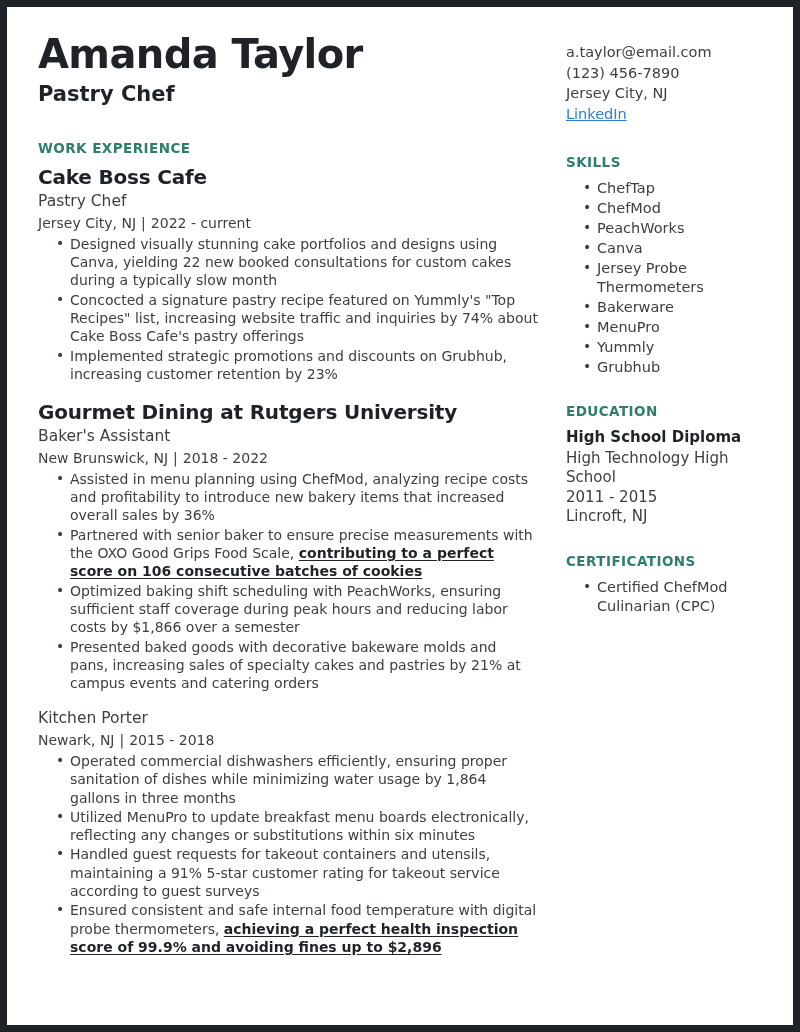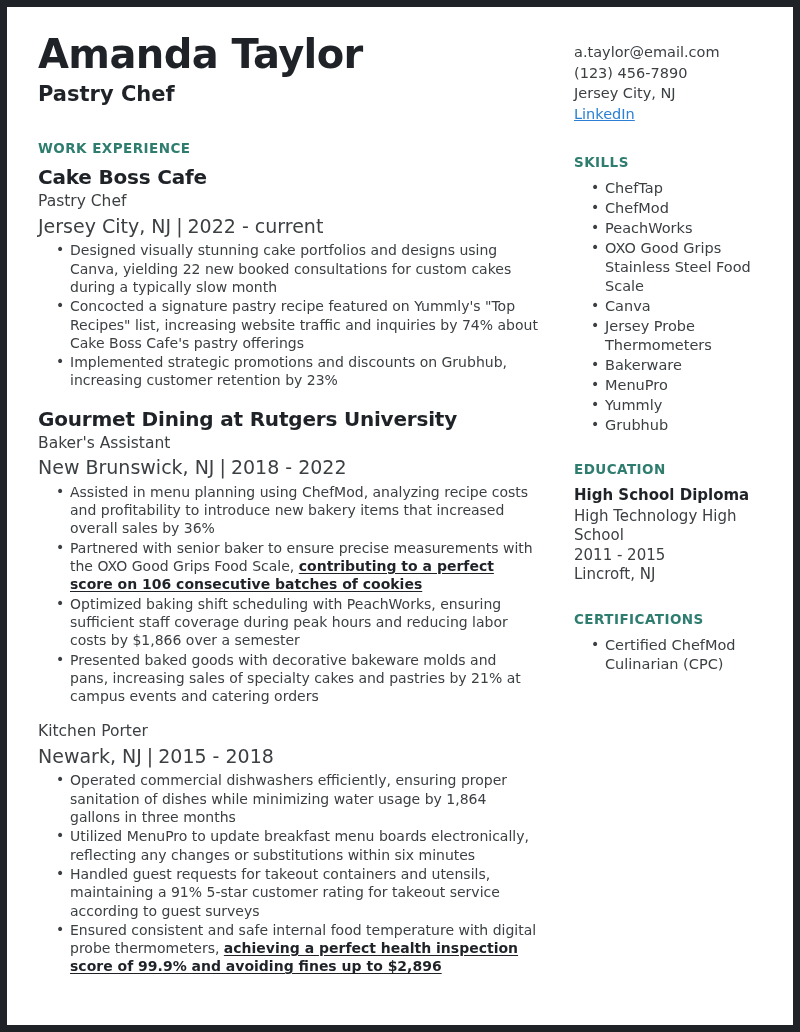--- a/index.html
+++ b/index.html
@@ -17,21 +17,21 @@
     overflow: hidden;
     font-family: "DejaVu Sans", "Liberation Sans", sans-serif;
     color: #3c4043;
   }
   .inner {
     box-sizing: border-box;
     width: 100%;
     height: 100%;
     padding: 26px 22px 10px 31px;
     display: flex;
-    gap: 12px;
+    gap: 4px;
   }
   .col-main {
     width: 512px;
     flex: 0 0 512px;
     box-sizing: border-box;
     padding-right: 12px;
   }
   .col-side {
     flex: 1 1 auto;
     box-sizing: border-box;
@@ -89,21 +89,21 @@
     letter-spacing: -0.2px;
   }
   .job-title {
     font-size: 15.5px;
     font-weight: 400;
     color: #3c4043;
     line-height: 1.25;
     margin: 0 0 2px 0;
   }
   .job-meta {
-    font-size: 19px;
+    font-size: 14px;
     font-weight: 400;
     color: #3c4043;
     line-height: 1.3;
     margin: 0 0 3px 0;
   }
   .job-meta .sep { padding: 0 5px; }
 
   ul.bullets {
     margin: 0;
     padding: 0 0 0 18px;
@@ -227,21 +227,20 @@
         <div>Jersey City, NJ</div>
         <div><a class="link" href="#">LinkedIn</a></div>
       </div>
 
       <div class="side-block" style="margin-top:30px;">
         <div class="sec-head">SKILLS</div>
         <ul class="side-list" id="skills-list">
             <li>ChefTap</li>
             <li>ChefMod</li>
             <li>PeachWorks</li>
-            <li>OXO Good Grips Stainless Steel Food Scale</li>
             <li>Canva</li>
             <li>Jersey Probe Thermometers</li>
             <li>Bakerware</li>
             <li>MenuPro</li>
             <li>Yummly</li>
             <li>Grubhub</li>
           </ul>
       </div>
 
       <div class="side-block">

